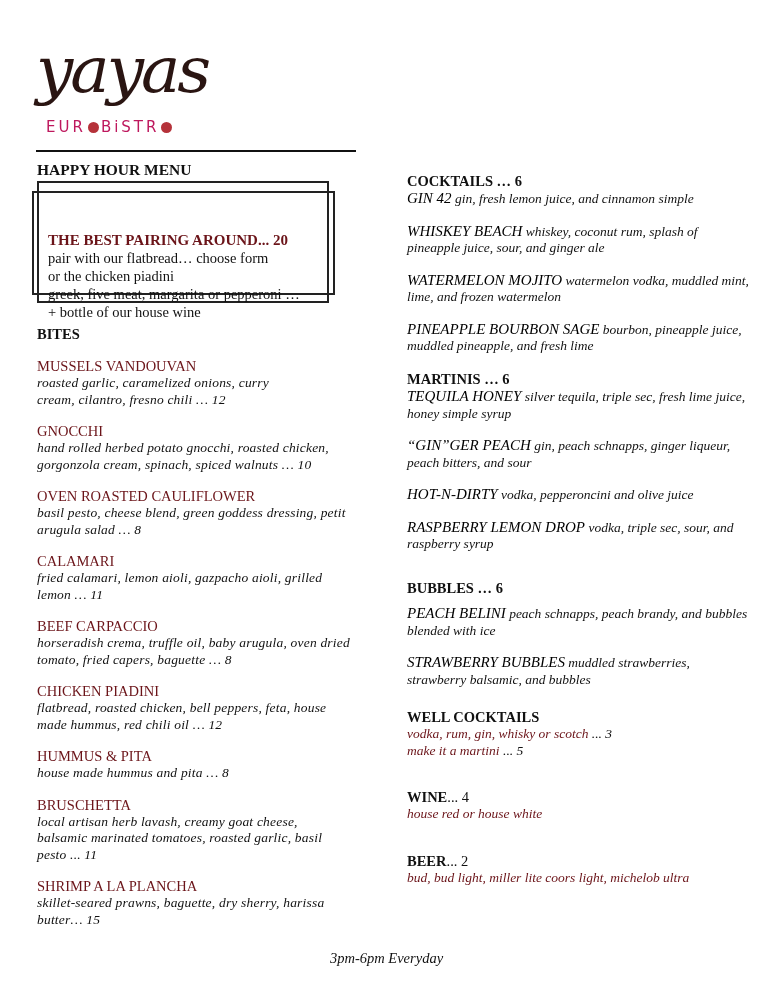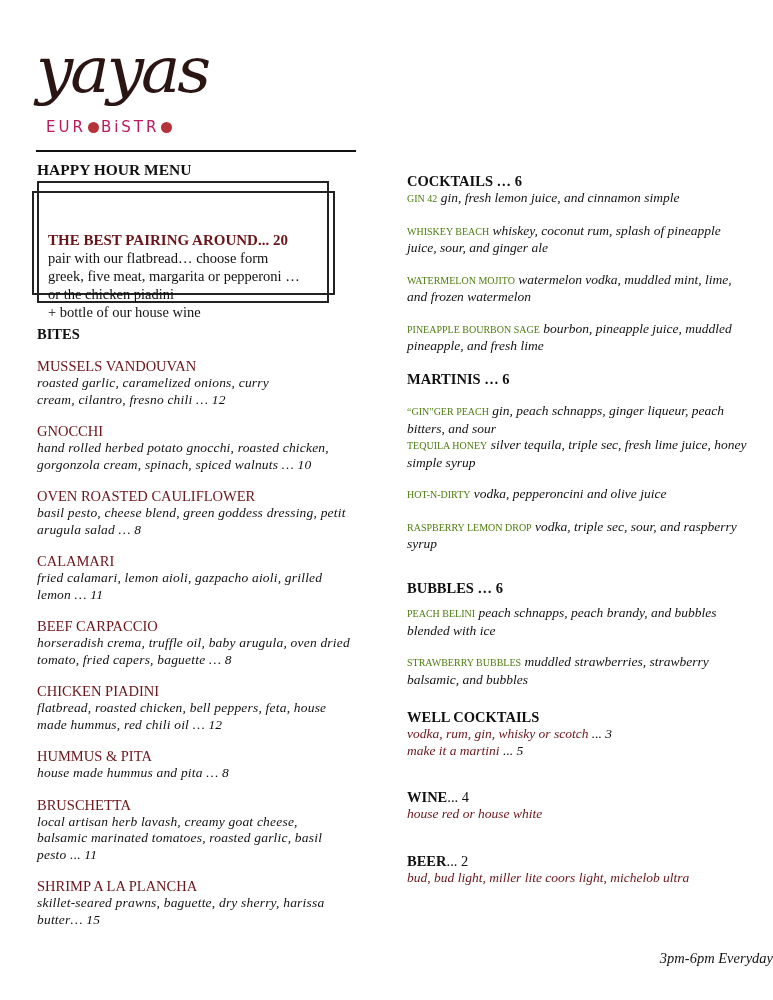--- a/index.html
+++ b/index.html
@@ -33,25 +33,25 @@
     .pair-line { font-size: 14.5px; line-height: 18px; }
     .section-head { font-weight: bold; font-size: 14.5px; line-height: 17px; }
     .bites { left: 37px; top: 326px; width: 330px; }
     .bite { margin-top: 15px; }
     .bite:first-of-type { margin-top: 15px; }
     .bite-name { font-size: 14.5px; line-height: 17px; color: #6b1419; }
     .bite-desc { font-style: italic; font-size: 13.5px; line-height: 16.5px; letter-spacing: 0.2px; }
     .right { left: 407px; width: 345px; }
     .drink { margin-top: 15px; font-size: 13.5px; line-height: 16.5px; }
     .drink:first-child { margin-top: 0; }
-    .drink-name { font-size: 10px; color: #4d7c0f; }
+    .drink-name { font-size: 15px; color: #000000; font-style: italic; }
     .drink-desc { font-style: italic; }
     .sub-maroon { font-style: italic; font-size: 13.5px; line-height: 16.5px; color: #6b1419; }
     .price-plain { color: #111; font-style: italic; }
-    .footer { left: 0; width: 773px; top: 950px; text-align: right; font-style: italic; font-size: 14.5px; }
+    .footer { left: 0; width: 773px; top: 950px; text-align: center; font-style: italic; font-size: 14.5px; }
   </style>
 </head>
 <body>
 
 <div class="abs logo">
   <div class="logo-word">yayas</div>
   <div class="logo-sub">
     <span>EUR</span>
     <span class="dot"></span>
     <span>BiSTR</span>
@@ -60,22 +60,22 @@
 </div>
 
 <div class="abs rule"></div>
 <div class="abs hh-title">HAPPY HOUR MENU</div>
 
 <div class="abs box1"></div>
 <div class="abs box2"></div>
 <div class="abs pair">
   <div class="pair-title maroon">THE BEST PAIRING AROUND... 20</div>
   <div class="pair-line">pair with our flatbread… choose form</div>
+  <div class="pair-line">or the chicken piadini</div>
   <div class="pair-line">greek, five meat, margarita or pepperoni …</div>
-  <div class="pair-line">or the chicken piadini</div>
   <div class="pair-line">+ bottle of our house wine</div>
 </div>
 
 <div class="abs bites">
   <div class="section-head">BITES</div>
   <div class="bite">
     <div class="bite-name">MUSSELS VANDOUVAN</div>
     <div class="bite-desc">roasted garlic, caramelized onions, curry</div>
     <div class="bite-desc">cream, cilantro, fresno chili … 12</div>
   </div>
@@ -132,25 +132,25 @@
   <div class="drink">
     <span class="drink-name">WATERMELON MOJITO</span> <span class="drink-desc">watermelon vodka, muddled mint, lime, and frozen watermelon</span>
   </div>
   <div class="drink">
     <span class="drink-name">PINEAPPLE BOURBON SAGE</span> <span class="drink-desc">bourbon, pineapple juice, muddled pineapple, and fresh lime</span>
   </div>
 </div>
 
 <div class="abs right" style="top:371px;">
   <div class="section-head">MARTINIS … 6</div>
+  <div class="drink" style="margin-top:0">
+    <span class="drink-name">TEQUILA HONEY</span> <span class="drink-desc">silver tequila, triple sec, fresh lime juice, honey simple syrup</span>
+  </div>
   <div class="drink">
     <span class="drink-name">“GIN”GER PEACH</span> <span class="drink-desc">gin, peach schnapps, ginger liqueur, peach bitters, and sour</span>
-  </div>
-  <div class="drink" style="margin-top:0">
-    <span class="drink-name">TEQUILA HONEY</span> <span class="drink-desc">silver tequila, triple sec, fresh lime juice, honey simple syrup</span>
   </div>
   <div class="drink">
     <span class="drink-name">HOT-N-DIRTY</span> <span class="drink-desc">vodka, pepperoncini and olive juice</span>
   </div>
   <div class="drink">
     <span class="drink-name">RASPBERRY LEMON DROP</span> <span class="drink-desc">vodka, triple sec, sour, and raspberry syrup</span>
   </div>
 </div>
 
 <div class="abs right" style="top:580px;">

